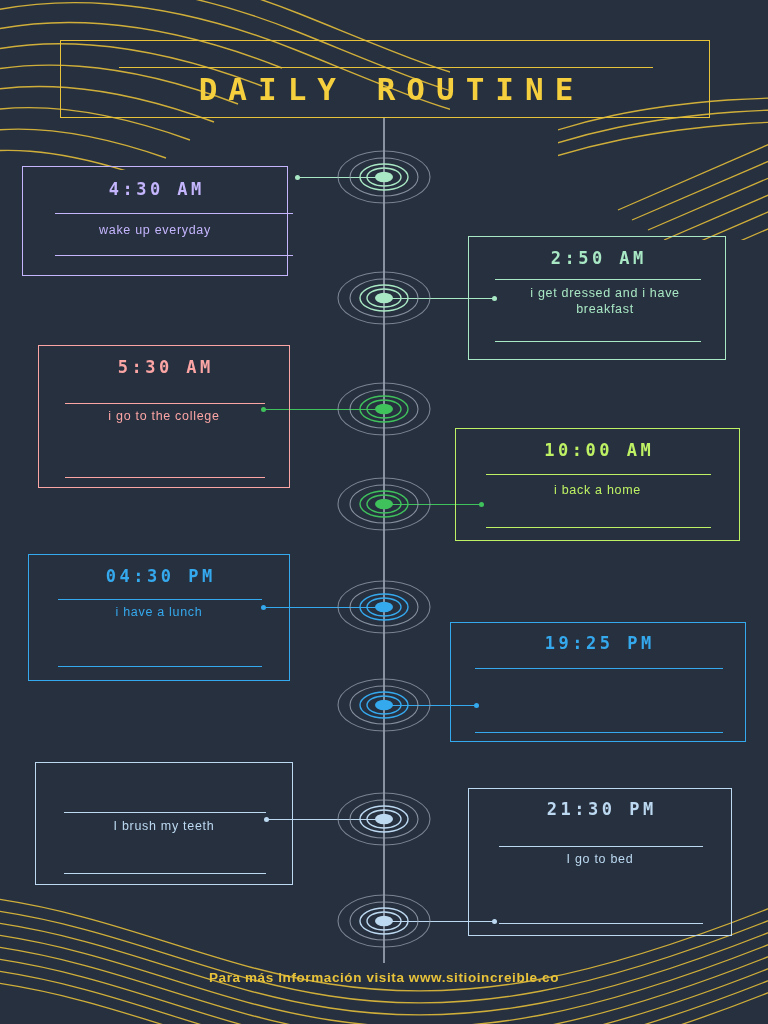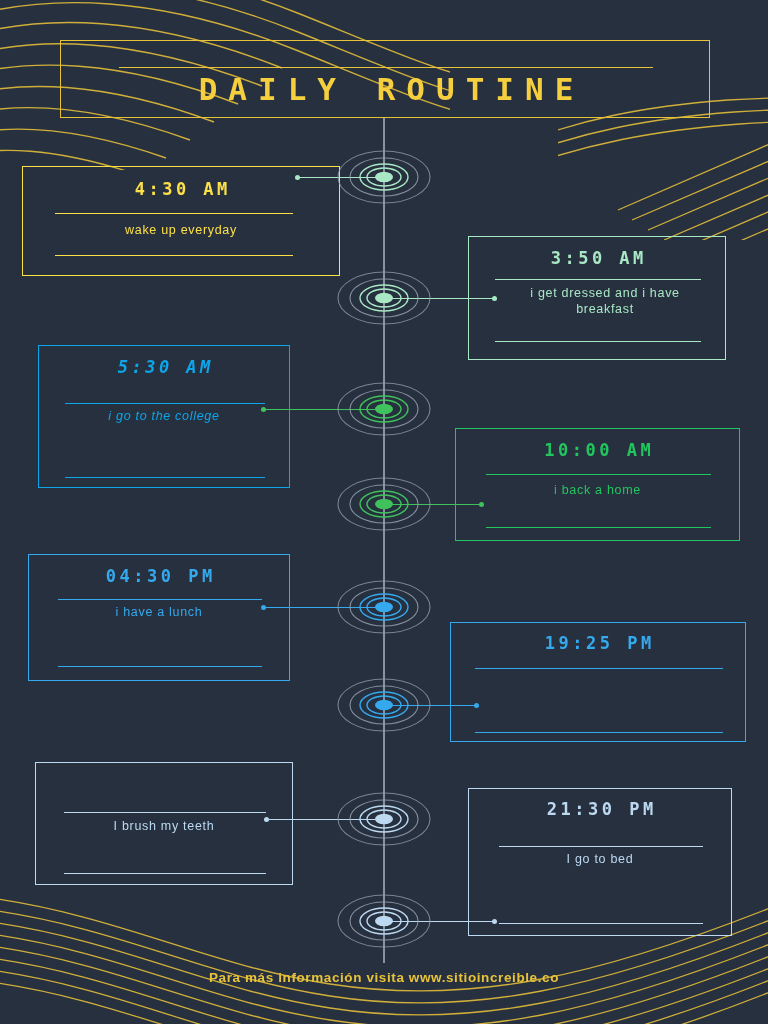--- a/index.html
+++ b/index.html
@@ -159,39 +159,39 @@
         <div class="dot" style="background: rgb(53, 169, 238);"></div>
       </div>
       <div class="conn to-left" style="background: rgb(188, 217, 241); top: 819px; left: 265px; width: 119px;">
         <div class="dot" style="background: rgb(188, 217, 241);"></div>
       </div>
       <div class="conn to-right" style="background: rgb(188, 217, 241); top: 921px; left: 384px; width: 112px;">
         <div class="dot" style="background: rgb(188, 217, 241);"></div>
       </div>
     </div>
   <div id="cards">
-      <div class="card" style="left: 22px; top: 166px; width: 318px; height: 110px; color: #fde047;">
+      <div class="card" style="left: 22px; top: 166px; width: 266px; height: 110px; color: #c4b5fd;">
         <div class="time" style="top: 12px;">4:30 AM</div>
         <div class="rule" style="top: 46px; left: 32px; width: 238px;"></div>
         <div class="rule" style="top: 88px; left: 32px; width: 238px;"></div>
         <div class="desc" style="top: 55px; padding-left: 36px; padding-right: 36px; left: 0px; right: 0px; box-sizing: border-box;">wake up everyday</div>
       </div>
       <div class="card" style="left: 468px; top: 236px; width: 258px; height: 124px; color: rgb(169, 232, 196);">
-        <div class="time" style="top: 11px;">3:50 AM</div>
+        <div class="time" style="top: 11px;">2:50 AM</div>
         <div class="rule" style="top: 42px; left: 26px; width: 206px;"></div>
         <div class="rule" style="top: 104px; left: 26px; width: 206px;"></div>
         <div class="desc" style="top: 48px; padding-left: 30px; padding-right: 30px; left: 16px; right: 0px; box-sizing: border-box;">i get dressed and i have breakfast</div>
       </div>
-      <div class="card" style="left: 38px; top: 345px; width: 252px; height: 143px; color: #0ea5e9; font-style: italic;">
+      <div class="card" style="left: 38px; top: 345px; width: 252px; height: 143px; color: #fca5a5;">
         <div class="time" style="top: 11px;">5:30 AM</div>
         <div class="rule" style="top: 57px; left: 26px; width: 200px;"></div>
         <div class="rule" style="top: 131px; left: 26px; width: 200px;"></div>
         <div class="desc" style="top: 62px; padding-left: 30px; padding-right: 30px; left: 0px; right: 0px; box-sizing: border-box;">i go to the college</div>
       </div>
-      <div class="card" style="left: 455px; top: 428px; width: 285px; height: 113px; color: #22c55e;">
+      <div class="card" style="left: 455px; top: 428px; width: 285px; height: 113px; color: #bef264;">
         <div class="time" style="top: 11px;">10:00 AM</div>
         <div class="rule" style="top: 45px; left: 30px; width: 225px;"></div>
         <div class="rule" style="top: 98px; left: 30px; width: 225px;"></div>
         <div class="desc" style="top: 53px; padding-left: 34px; padding-right: 34px; left: 0px; right: 0px; box-sizing: border-box;">i back a home</div>
       </div>
       <div class="card" style="left: 28px; top: 554px; width: 262px; height: 127px; color: rgb(53, 169, 238);">
         <div class="time" style="top: 11px;">04:30 PM</div>
         <div class="rule" style="top: 44px; left: 29px; width: 204px;"></div>
         <div class="rule" style="top: 111px; left: 29px; width: 204px;"></div>
         <div class="desc" style="top: 49px; padding-left: 33px; padding-right: 33px; left: 0px; right: 0px; box-sizing: border-box;">i have a lunch</div>

